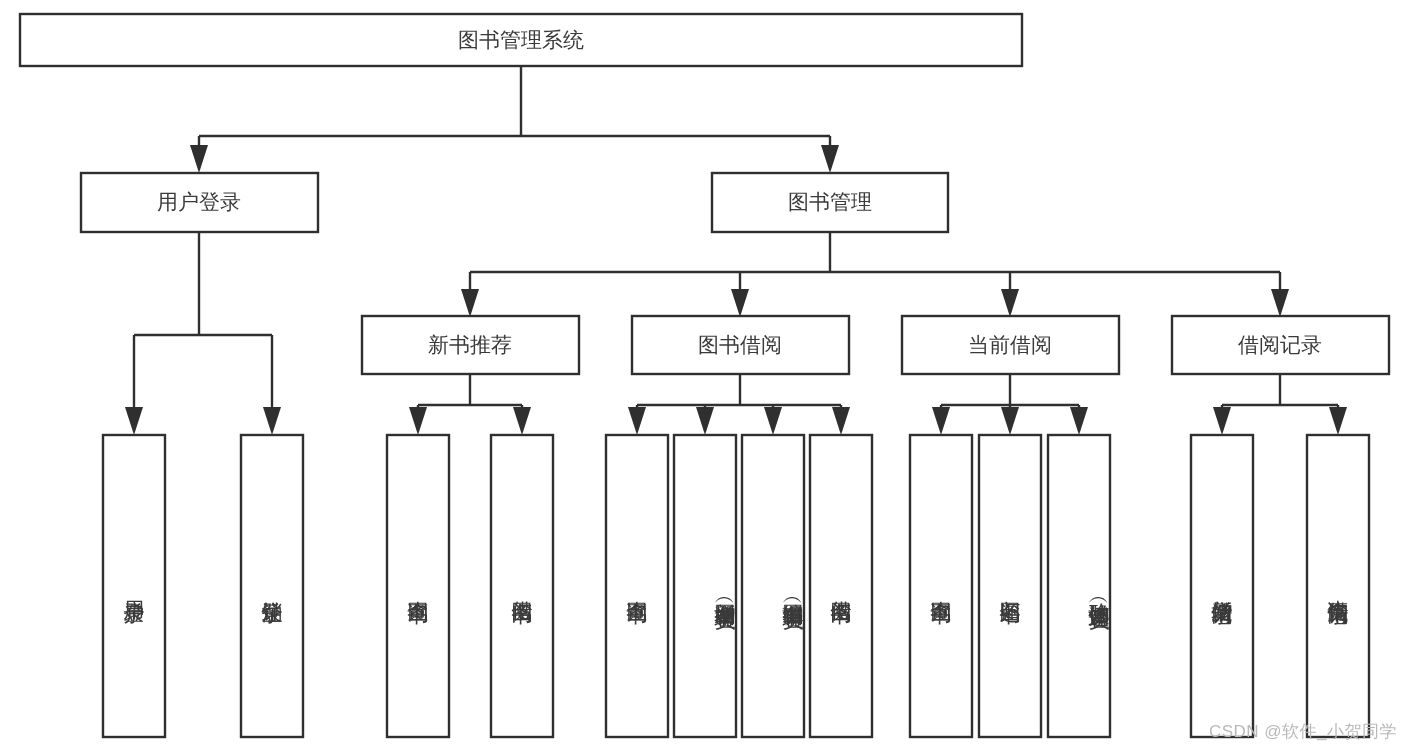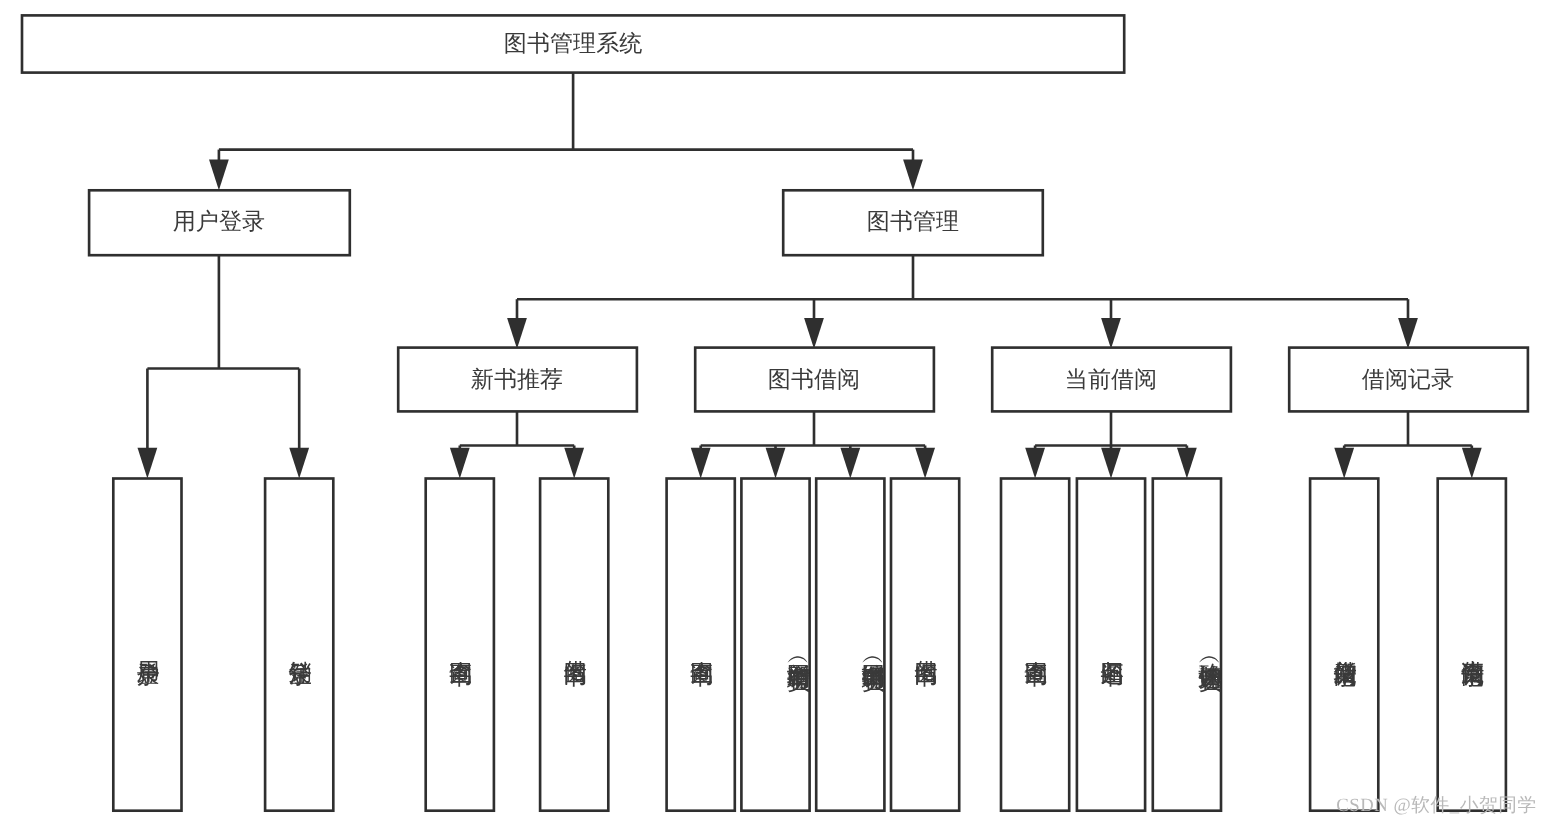--- a/index.html
+++ b/index.html
@@ -62,21 +62,21 @@
     line-height: 1.04;
     color: #3a3a3a;
     letter-spacing: 1px;
     white-space: nowrap;
     pointer-events: none;
   }
   .watermark {
     position: absolute;
     right: 8px;
     bottom: 4px;
-    font-family: Liberation Serif, serif;
+    font-family: Liberation Sans, sans-serif;
     font-size: 17px;
     color: #b9b9b9;
     white-space: nowrap;
     letter-spacing: 0.5px;
   }
 </style>
 </head>
 <body>
 
 <div id="diagram-root">

